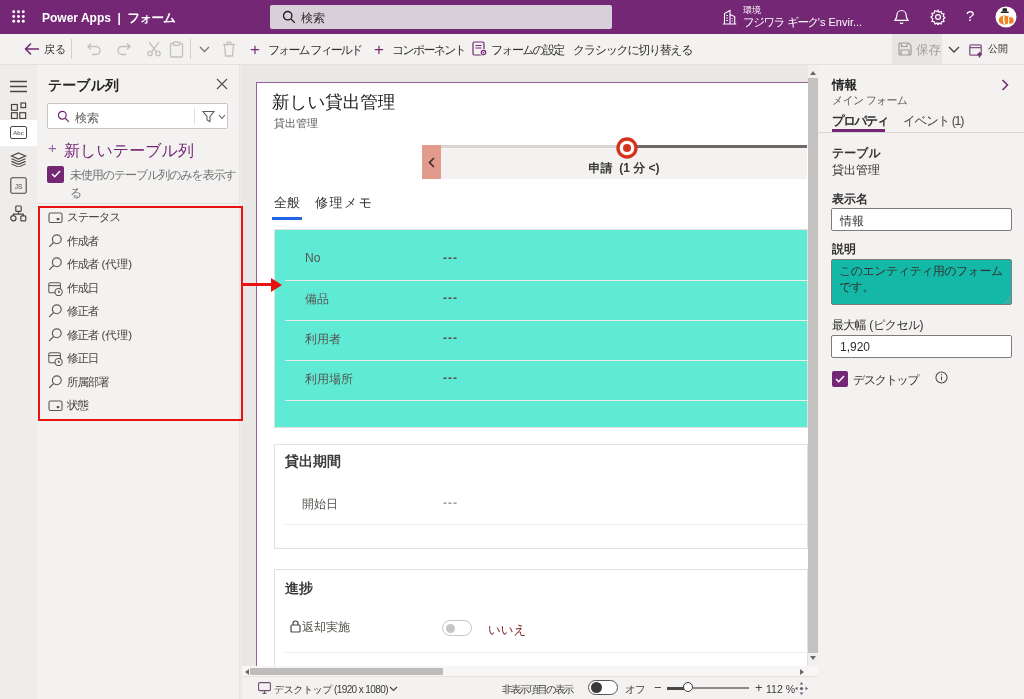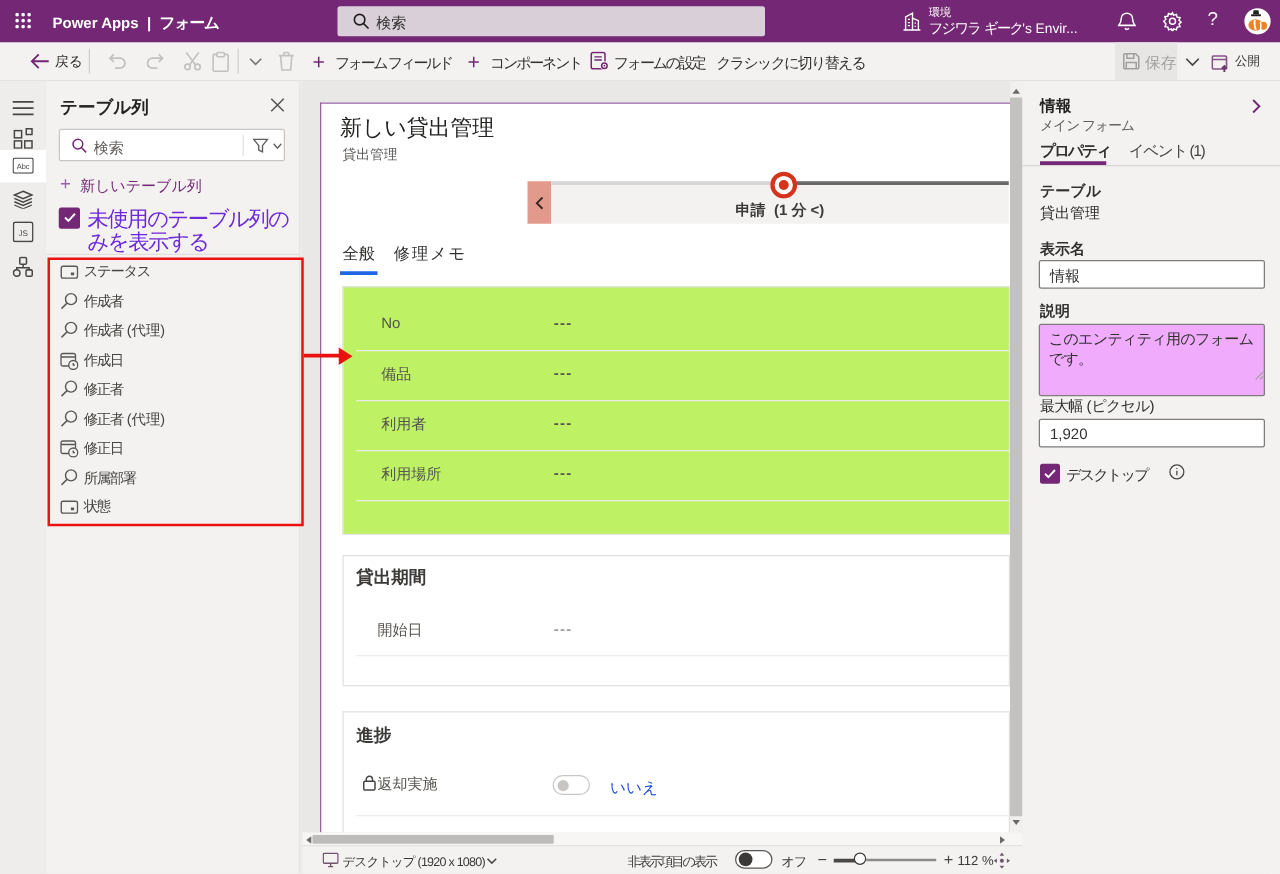--- a/index.html
+++ b/index.html
@@ -165,27 +165,27 @@
     <div class="ab" style="left:27px;top:6px;font-size:12px;color:#605e5c">検索</div>
     <div class="ab" style="left:146px;top:4px;width:1px;height:17px;background:#e1dfdd"></div>
     <svg class="ab" style="left:154px;top:6px" width="13" height="13" viewBox="0 0 13 13" fill="none" stroke="#605e5c" stroke-width="1.1">
         <path d="M1 1.5 H12 L8 6.5 V11.5 L5 10 V6.5 Z"></path>
       </svg>
     <svg class="ab" style="left:170px;top:10px" width="8" height="6" viewBox="0 0 8 6" fill="none" stroke="#605e5c" stroke-width="1.1">
         <path d="M1 1 L4 4.5 L7 1"></path>
       </svg>
   </div>
   <div class="ab" style="left:11px;top:74px;font-size:15px;color:#9664a7;font-weight:400">+</div>
-  <div class="ab" style="left:27px;top:76px;font-size:12px;color:#742774">新しいテーブル列</div>
+  <div class="ab" style="left:27px;top:76px;font-size:16px;color:#742774">新しいテーブル列</div>
   <div class="ab" style="left:10px;top:101px;width:17px;height:17px;background:#742774;border-radius:2px">
     <svg style="margin:4px auto 0" width="10" height="8" viewBox="0 0 10 8" fill="none" stroke="#fff" stroke-width="1.5">
         <path d="M1 4 L3.7 6.7 L9 1"></path>
       </svg>
   </div>
-  <div class="ab" style="left:33px;top:102px;width:172px;font-size:17px;letter-spacing:-1.1px;color:#6d28d9;line-height:17.5px">未使用のテーブル列のみを表示する</div>
+  <div class="ab" style="left:33px;top:102px;width:172px;font-size:12px;letter-spacing:-1.1px;color:#737373;line-height:17.5px">未使用のテーブル列のみを表示する</div>
   <div class="ab" style="left:0;top:138px;width:203px;height:1px;background:#e1dfdd"></div>
 
   <svg width="0" height="0" style="position:absolute">
     <defs>
       <g id="ic-opt" fill="none" stroke="#5a5855" stroke-width="1.1">
           <rect x="1" y="3" width="13" height="9.5" rx="1.5"></rect>
           <rect x="8.7" y="8" width="2.6" height="2.2" fill="#5a5855" stroke="none"></rect>
         </g>
       <g id="ic-look" fill="none" stroke="#5a5855" stroke-width="1.15">
           <circle cx="8.8" cy="5.3" r="4.4"></circle>
@@ -272,21 +272,21 @@
     </div>
     <svg class="ab" style="left:359px;top:54px" width="22" height="22" viewBox="0 0 22 22">
         <circle cx="11" cy="11" r="9" fill="#fff" stroke="#d6331c" stroke-width="3.4"></circle>
         <circle cx="11" cy="11" r="4" fill="#d6331c"></circle>
       </svg>
 
     <div class="ab" style="left:17px;top:111px;font-size:13px;color:#323130">全般</div>
     <div class="ab" style="left:15px;top:134px;width:30px;height:2.5px;background:#2266e3"></div>
     <div class="ab" style="left:58px;top:111px;font-size:13px;letter-spacing:1.5px;color:#323130">修理メモ</div>
 
-    <div class="ab" style="left:17px;top:146px;width:534px;height:199px;background:#bef264;border:1px solid #e3e1df">
+    <div class="ab" style="left:17px;top:146px;width:534px;height:199px;background:#5eead4;border:1px solid #e3e1df">
       <div class="ab" style="left:30px;top:21px;font-size:12px;color:#56544f">No</div>
         <div class="ab" style="left:168px;top:21px;font-size:12px;font-weight:bold;color:#56544f;letter-spacing:1px">---</div>
       <div class="ab" style="left:10px;top:50px;width:524px;height:1px;background:#edebe9"></div>
       <div class="ab" style="left:30px;top:61px;font-size:12px;color:#56544f">備品</div>
         <div class="ab" style="left:168px;top:61px;font-size:12px;font-weight:bold;color:#56544f;letter-spacing:1px">---</div>
       <div class="ab" style="left:10px;top:90px;width:524px;height:1px;background:#edebe9"></div>
       <div class="ab" style="left:30px;top:101px;font-size:12px;color:#56544f">利用者</div>
         <div class="ab" style="left:168px;top:101px;font-size:12px;font-weight:bold;color:#56544f;letter-spacing:1px">---</div>
       <div class="ab" style="left:10px;top:130px;width:524px;height:1px;background:#edebe9"></div>
       <div class="ab" style="left:30px;top:141px;font-size:12px;color:#56544f">利用場所</div>
@@ -304,21 +304,21 @@
     <div class="ab" style="left:17px;top:486px;width:534px;height:98px;background:#fff;border:1px solid #e3e1df;border-bottom:none">
       <div class="ab" style="left:10px;top:10px;font-size:14px;font-weight:bold;color:#3b3a39">進捗</div>
       <svg class="ab" style="left:15px;top:50px" width="11" height="13" viewBox="0 0 11 13" fill="none" stroke="#484644" stroke-width="1.2">
           <rect x="1" y="5" width="9" height="7" rx="1"></rect>
           <path d="M3 5 V3.5 a2.5 2.5 0 0 1 5 0 V5"></path>
         </svg>
       <div class="ab" style="left:27px;top:49px;font-size:12px;color:#56544f">返却実施</div>
       <div class="ab" style="left:167px;top:50px;width:30px;height:16px;border:1px solid #c8c6c4;border-radius:8px;background:#fff">
           <div style="width:9px;height:9px;border-radius:50%;background:#c8c6c4;margin:2.5px 0 0 3px"></div>
         </div>
-      <div class="ab" style="left:213px;top:52px;font-size:12.5px;color:#1d4ed8">いいえ</div>
+      <div class="ab" style="left:213px;top:52px;font-size:12.5px;color:#7f1d1d">いいえ</div>
       <div class="ab" style="left:10px;top:82px;width:524px;height:1px;background:#edebe9"></div>
     </div>
   </div>
 </div>
 
 <div class="ab" id="vscroll" style="left:808px;top:65px;width:10px;height:601px;background:#f1f0ef">
   <div class="ab" style="left:2px;top:6px;width:0;height:0;border-bottom:4px solid #6b6967;border-left:3px solid transparent;border-right:3px solid transparent"></div>
   <div class="ab" style="left:0;top:13px;width:10px;height:575px;background:#c4c2c0"></div>
   <div class="ab" style="left:2px;top:591px;width:0;height:0;border-top:4px solid #6b6967;border-left:3px solid transparent;border-right:3px solid transparent"></div>
 </div>
@@ -369,21 +369,21 @@
   <div class="ab" style="left:14px;top:64px;width:53px;height:2.5px;background:#742774"></div>
   <div class="ab" style="left:85px;top:48px;font-size:12.5px;letter-spacing:-1.2px;color:#484644">イベント (1)</div>
   <div class="ab" style="left:0;top:66.5px;width:206px;height:1px;background:#d8d6d4"></div>
   <div class="ab" style="left:14px;top:80px;font-size:12px;font-weight:bold;color:#323130">テーブル</div>
   <div class="ab" style="left:14px;top:97px;font-size:12px;color:#323130">貸出管理</div>
   <div class="ab" style="left:14px;top:126px;font-size:12px;font-weight:bold;color:#323130">表示名</div>
   <div class="ab" style="left:13px;top:143px;width:181px;height:23px;background:#fff;border:1px solid #7e7c7a;border-radius:2px">
     <div class="ab" style="left:8px;top:4px;font-size:12px;color:#323130">情報</div>
   </div>
   <div class="ab" style="left:14px;top:176px;font-size:12px;font-weight:bold;color:#323130">説明</div>
-  <div class="ab" style="left:13px;top:194px;width:181px;height:58px;background:#f0abfc;border:1px solid #7e7c7a;border-radius:2px">
+  <div class="ab" style="left:13px;top:194px;width:181px;height:46px;background:#14b8a6;border:1px solid #7e7c7a;border-radius:2px">
     <div class="ab" style="left:7px;top:3px;font-size:12px;letter-spacing:-0.55px;color:#323130;width:175px;line-height:16px">このエンティティ用のフォームです。</div>
     <svg class="ab" style="left:172px;top:37px" width="7" height="7" viewBox="0 0 7 7" stroke="#a19f9d" stroke-width="1">
         <path d="M6.5 0.5 L0.5 6.5 M6.5 4 L4 6.5"></path>
       </svg>
   </div>
   <div class="ab" style="left:14px;top:252px;font-size:12px;letter-spacing:-0.7px;font-weight:normal;color:#323130">最大幅<span style="letter-spacing:0">&nbsp;(</span>ピクセル<span style="letter-spacing:0">)</span></div>
   <div class="ab" style="left:13px;top:270px;width:181px;height:23px;background:#fff;border:1px solid #7e7c7a;border-radius:2px">
     <div class="ab" style="left:8px;top:4px;font-size:12px;color:#323130">1,920</div>
   </div>
   <div class="ab" style="left:14px;top:306px;width:16px;height:16px;background:#742774;border-radius:2px">

